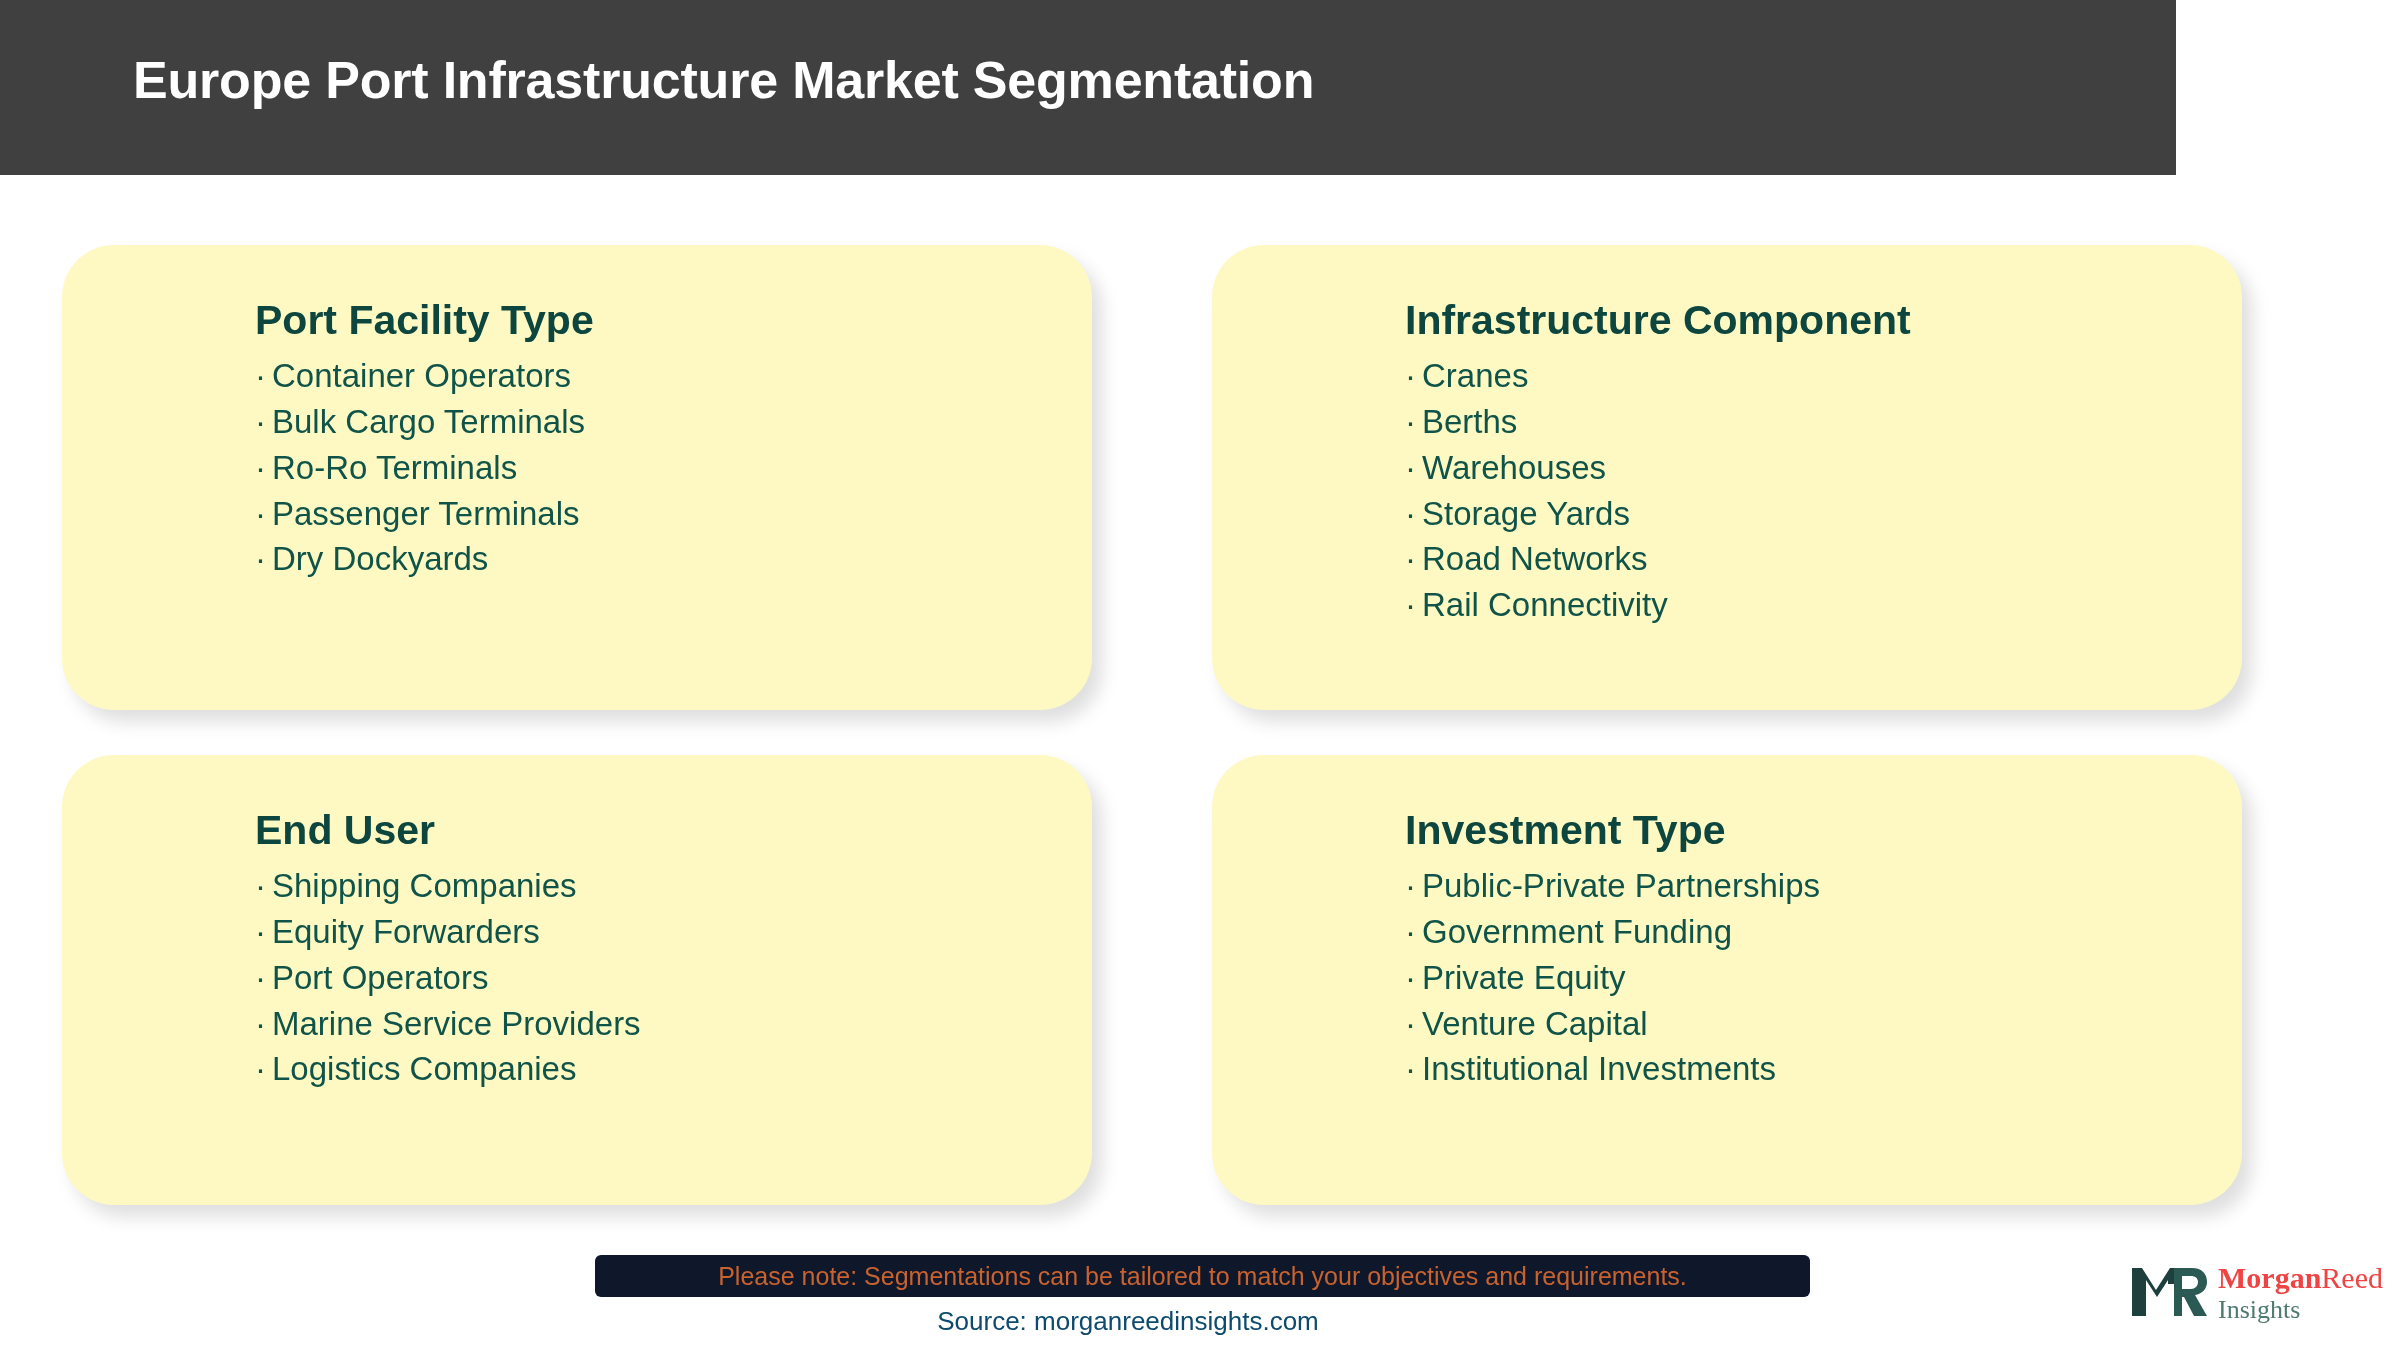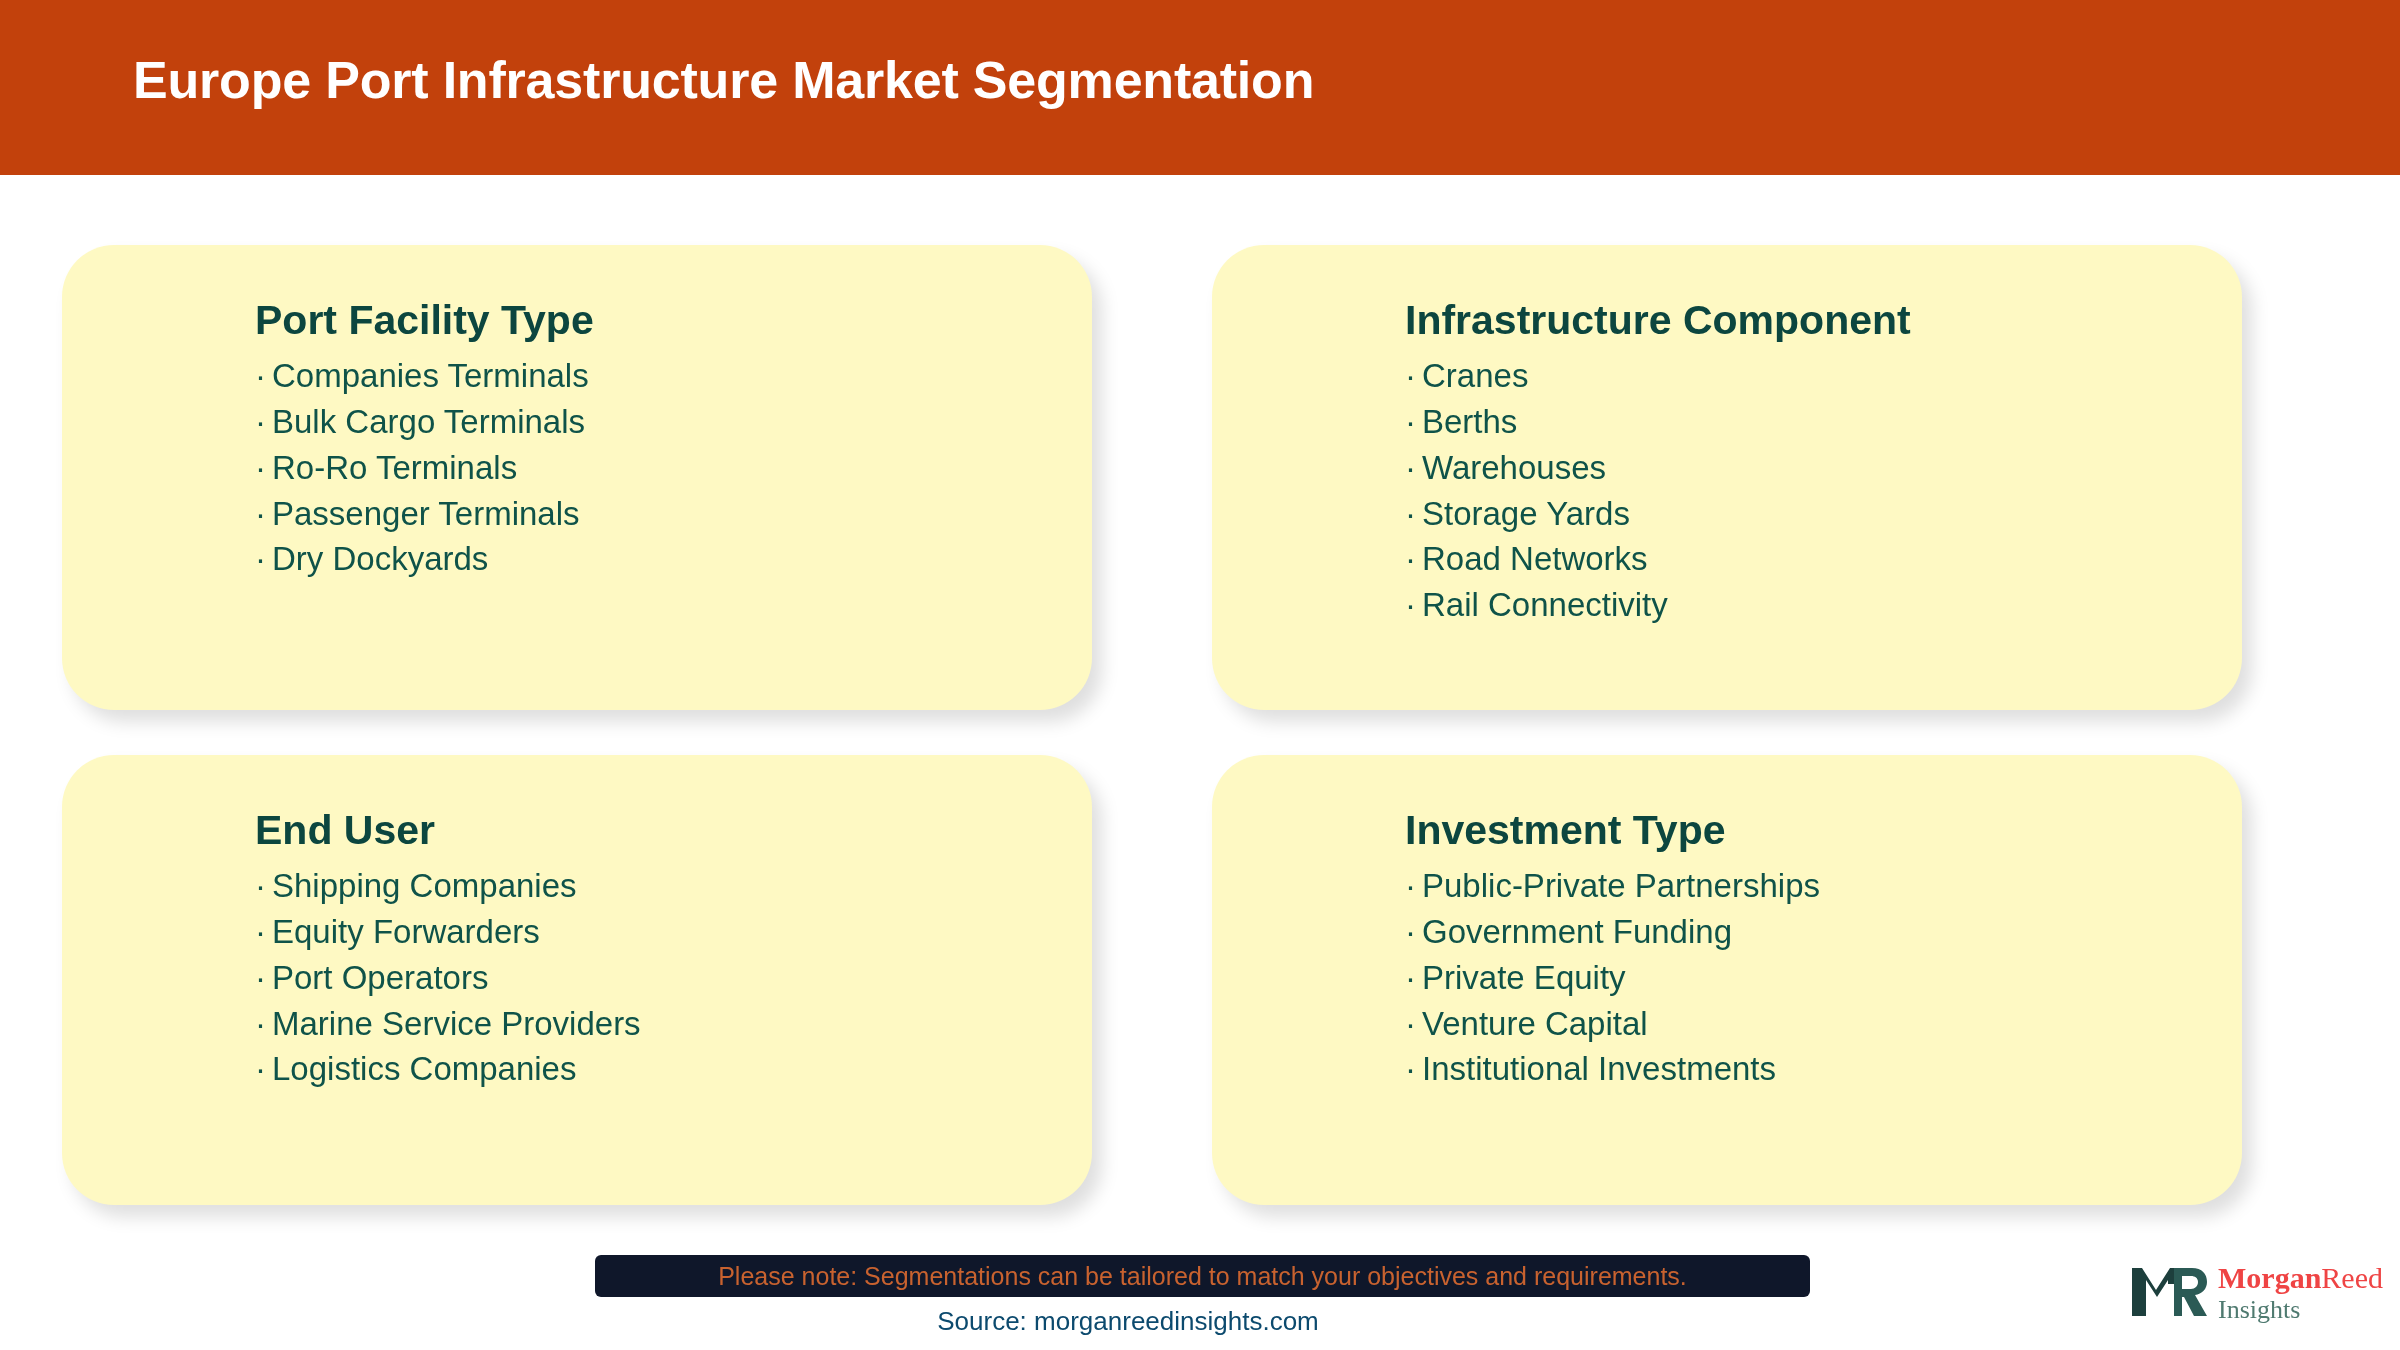--- a/index.html
+++ b/index.html
@@ -7,22 +7,22 @@
     width:2400px;height:1350px;
     background:#ffffff;
     font-family:"Liberation Sans", sans-serif;
     overflow:hidden;
     position:relative;
   }
 
   
   .header{
     position:absolute;left:0;top:0;
-    width:2400px;height:175px;
-    background:#c2410c;
+    width:2176px;height:175px;
+    background:#404040;
   }
   .header-title{
     position:absolute;left:133px;top:50px;
     font-size:52px;font-weight:bold;
     color:#ffffff;
     letter-spacing:-0.2px;
     white-space:nowrap;
   }
 
   
@@ -120,21 +120,21 @@
 <body>
 
 <div class="header">
   <div class="header-title">Europe Port Infrastructure Market Segmentation</div>
 </div>
 
 <div class="card card-1">
   <div class="card-inner">
     <div class="card-title">Port Facility Type</div>
     <ul class="card-list">
-      <li><span class="bullet">·</span><span>Companies Terminals</span></li>
+      <li><span class="bullet">·</span><span>Container Operators</span></li>
       <li><span class="bullet">·</span><span>Bulk Cargo Terminals</span></li>
       <li><span class="bullet">·</span><span>Ro-Ro Terminals</span></li>
       <li><span class="bullet">·</span><span>Passenger Terminals</span></li>
       <li><span class="bullet">·</span><span>Dry Dockyards</span></li>
     </ul>
   </div>
 </div>
 
 <div class="card card-2">
   <div class="card-inner">

